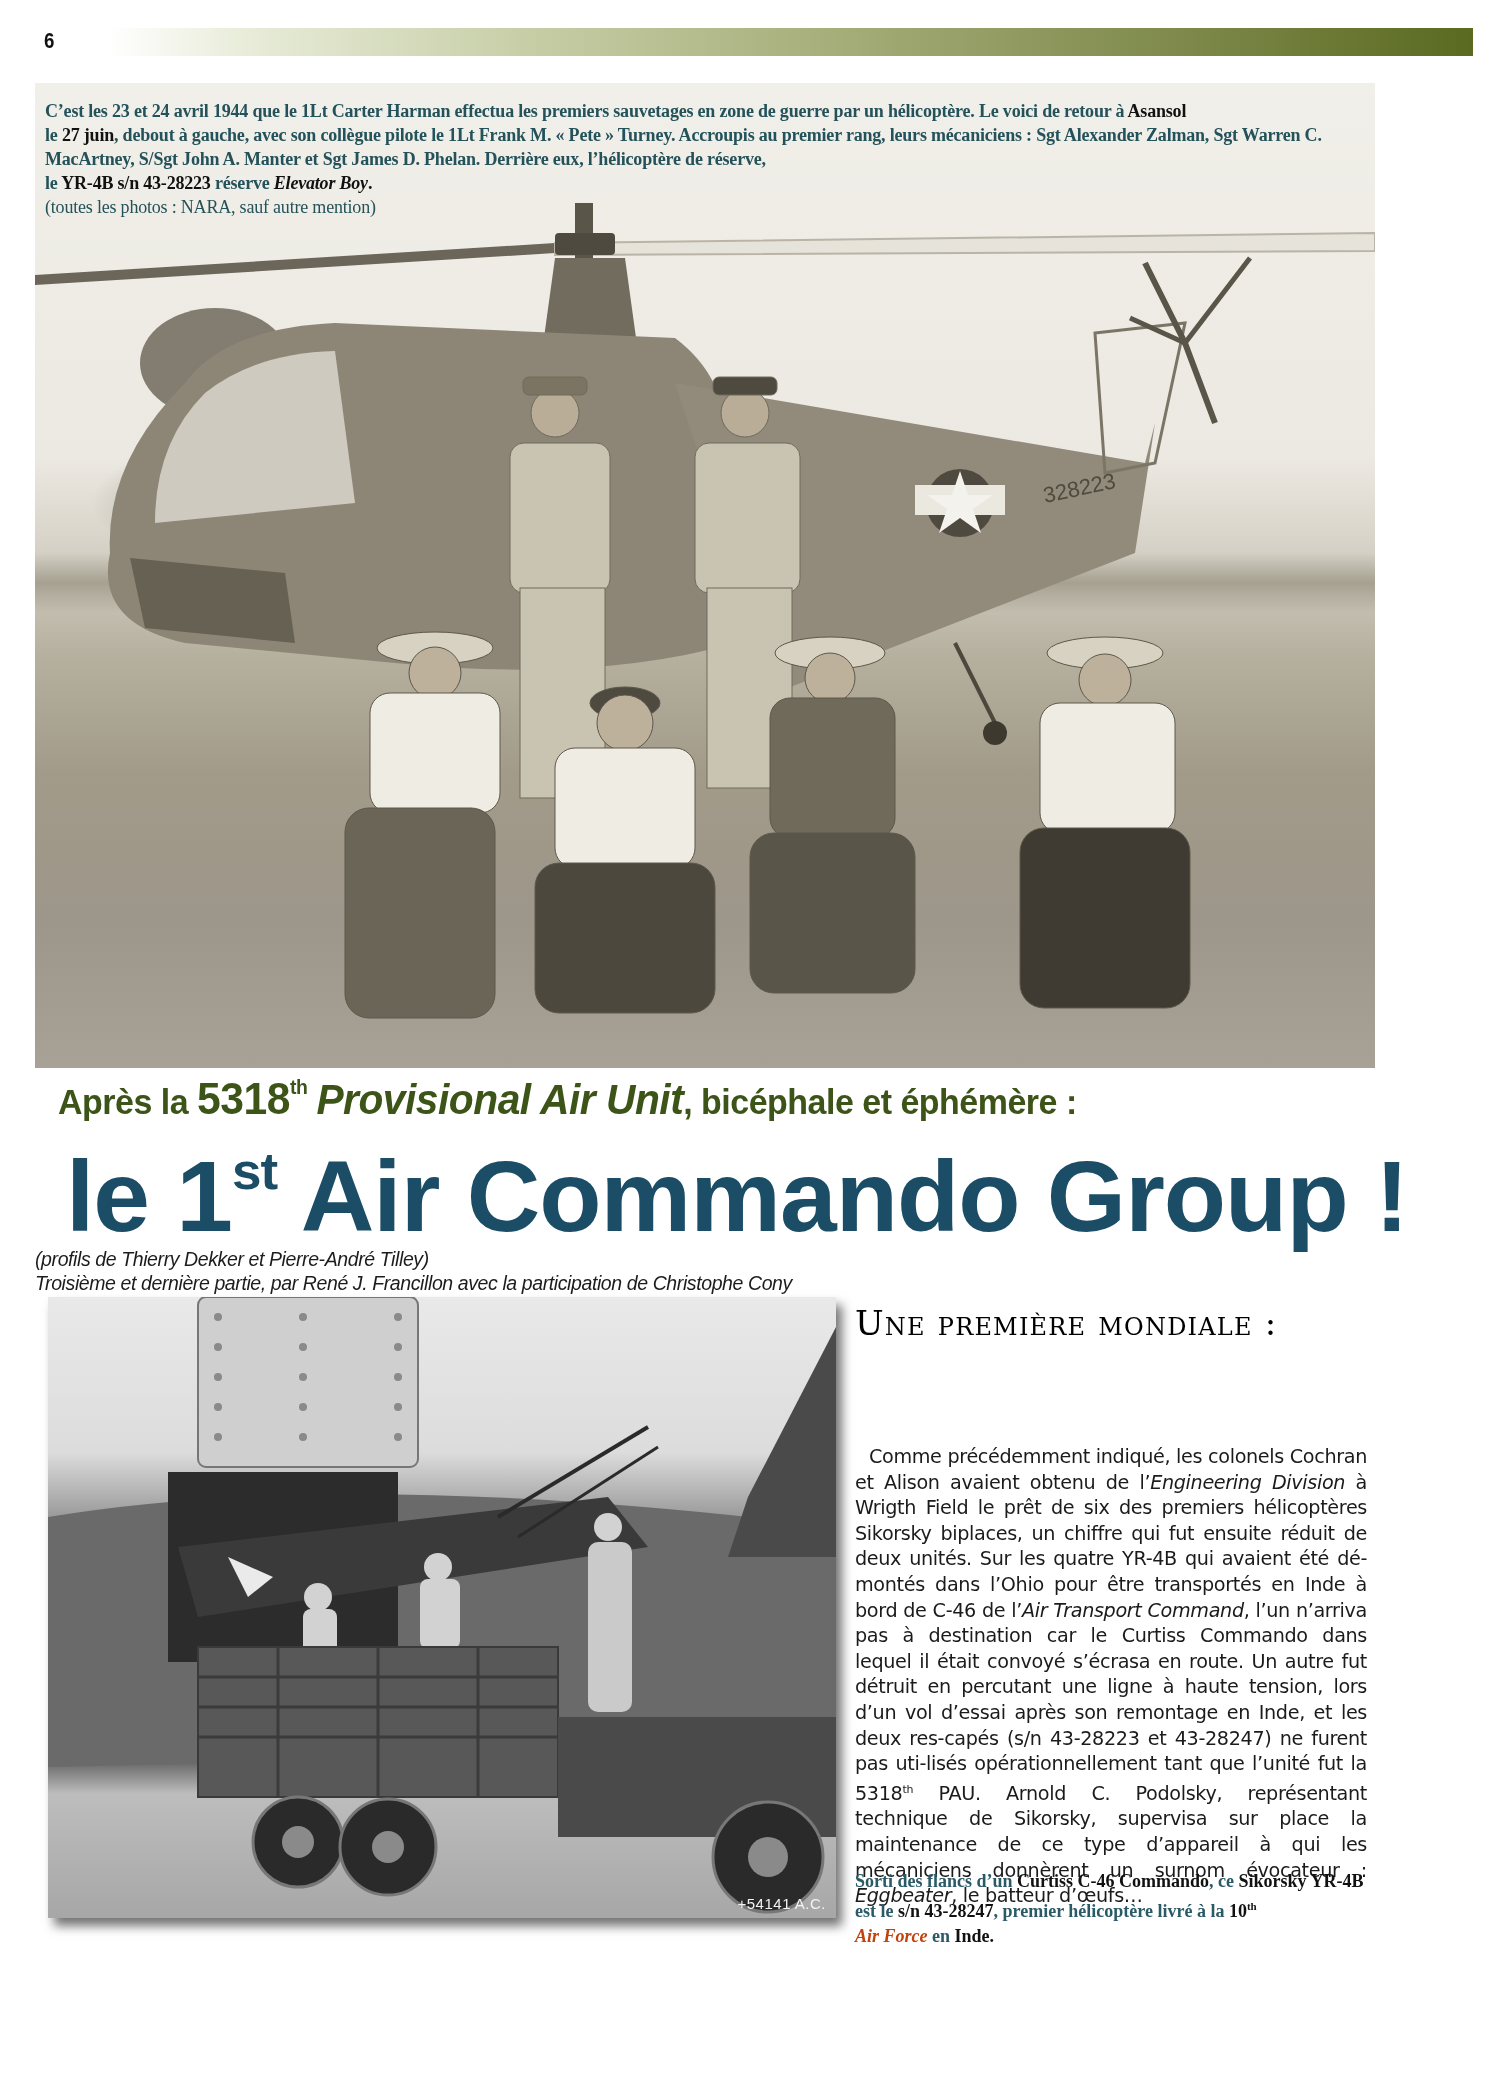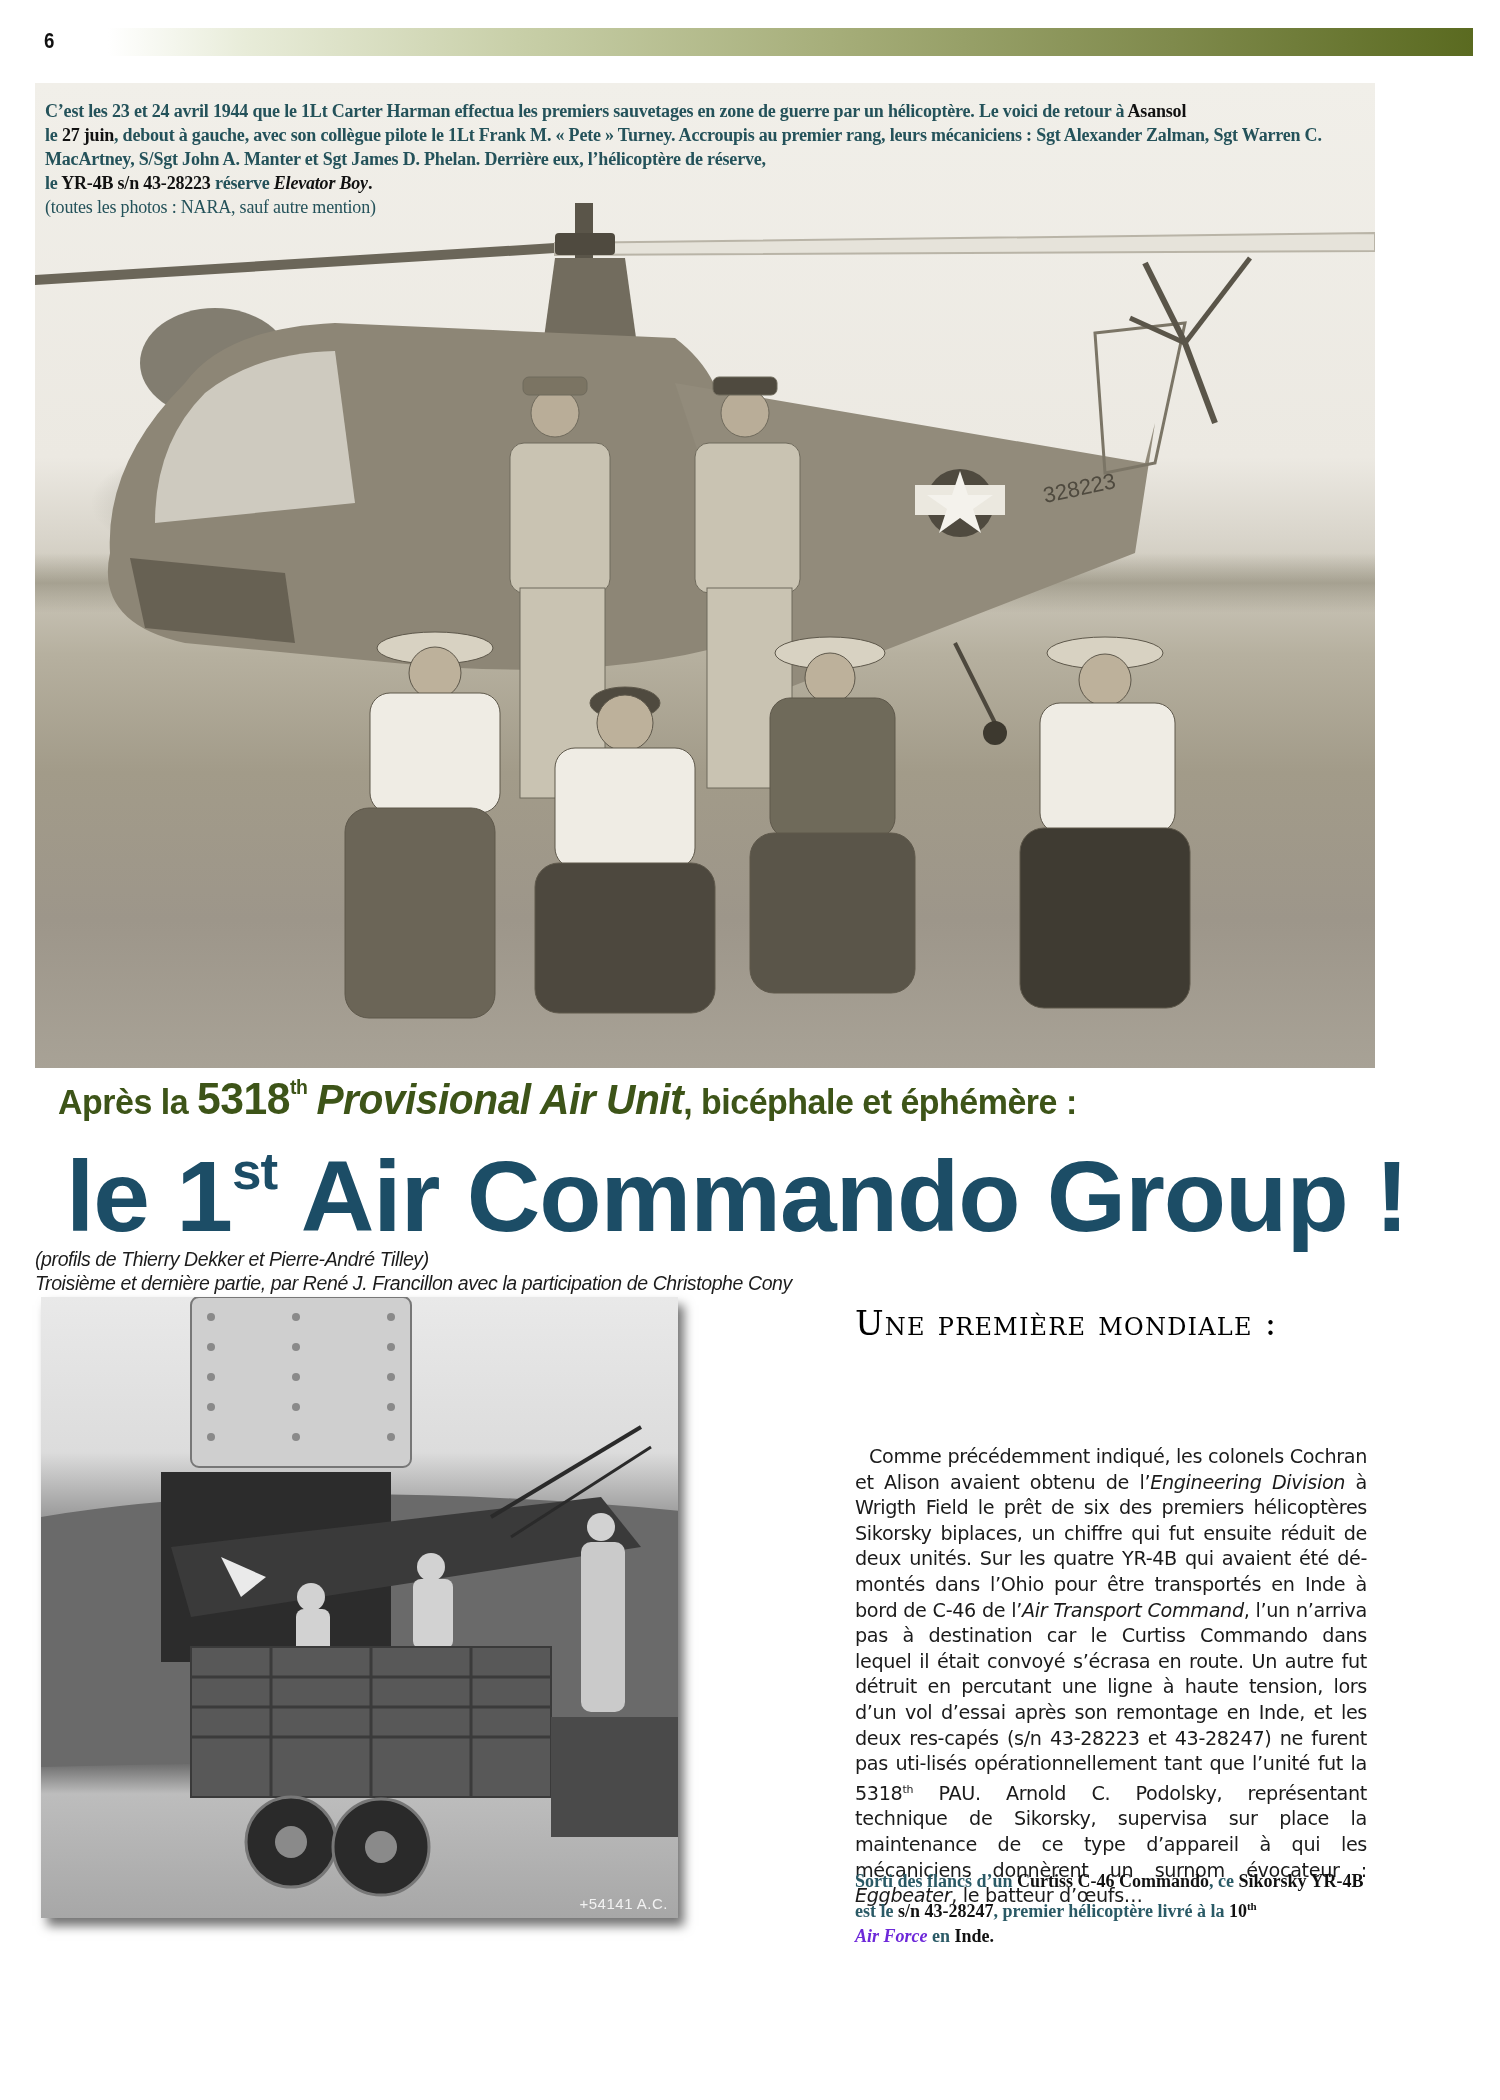--- a/index.html
+++ b/index.html
@@ -61,21 +61,21 @@
   .headline sup { font-size: 52px; vertical-align: 42px; }
 
   .byline {
     position: absolute; left: 35px; top: 1247px; width: 900px;
     font-family: "Liberation Sans", sans-serif; font-style: italic; font-size: 19.5px;
     line-height: 24px; color: #1c1c1c; letter-spacing: -0.4px;
   }
 
   
   .bottom-photo {
-    position: absolute; left: 41px; top: 1297px; width: 637px; height: 621px;
+    position: absolute; left: 48px; top: 1297px; width: 788px; height: 621px;
     overflow: hidden;
     box-shadow: 6px 8px 10px rgba(0,0,0,0.55);
     background: linear-gradient(to bottom, #e9e9e9 0%, #dcdcdc 25%, #8a8a8a 38%, #6e6e6e 60%, #5a5a5a 74%, #bdbdbd 80%, #a7a7a7 100%);
   }
   .bottom-photo svg { position: absolute; left: 0; top: 0; }
   .photo-stamp {
     position: absolute; right: 10px; bottom: 6px;
     font-family: "Liberation Sans", sans-serif; font-size: 15px; color: #f2f2f2;
     letter-spacing: 0.5px;
   }
@@ -94,21 +94,21 @@
   }
   .body-text em { font-style: italic; }
   .body-text sup { font-size: 11px; vertical-align: 7px; }
 
   .caption-bottom {
     position: absolute; left: 855px; top: 1869px; width: 520px;
     font-family: "Liberation Serif", serif; font-weight: bold; font-size: 18px;
     line-height: 25px; color: #2a5a66;
   }
   .caption-bottom .k { color: #111; }
-  .caption-bottom em { color: #6d28d9; }
+  .caption-bottom em { color: #c2410c; }
   .caption-bottom sup { font-size: 11px; vertical-align: 7px; color: #111; }
 </style>
 </head>
 <body>
 
 <div class="page-number">6</div>
 <div class="header-bar"></div>
 
 <div class="top-photo">
   <div class="ground-band"></div>

